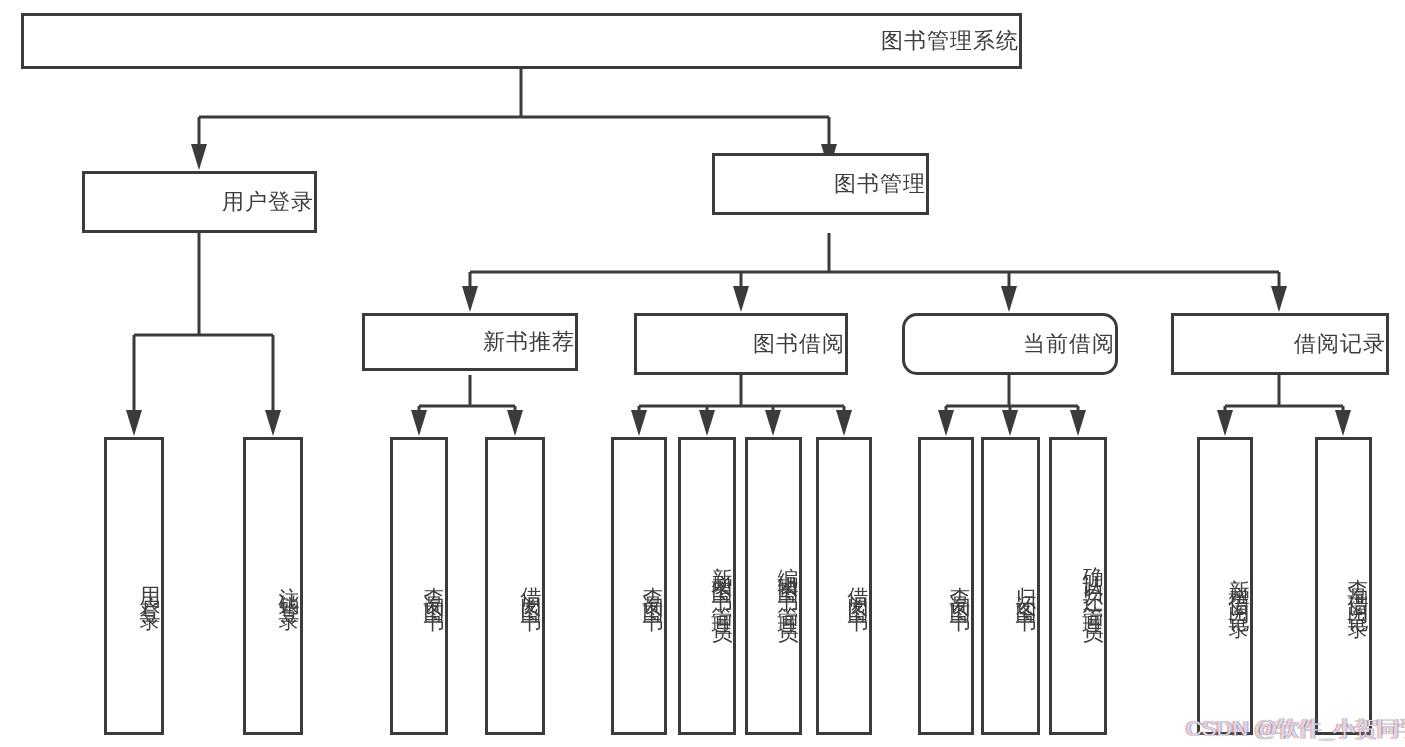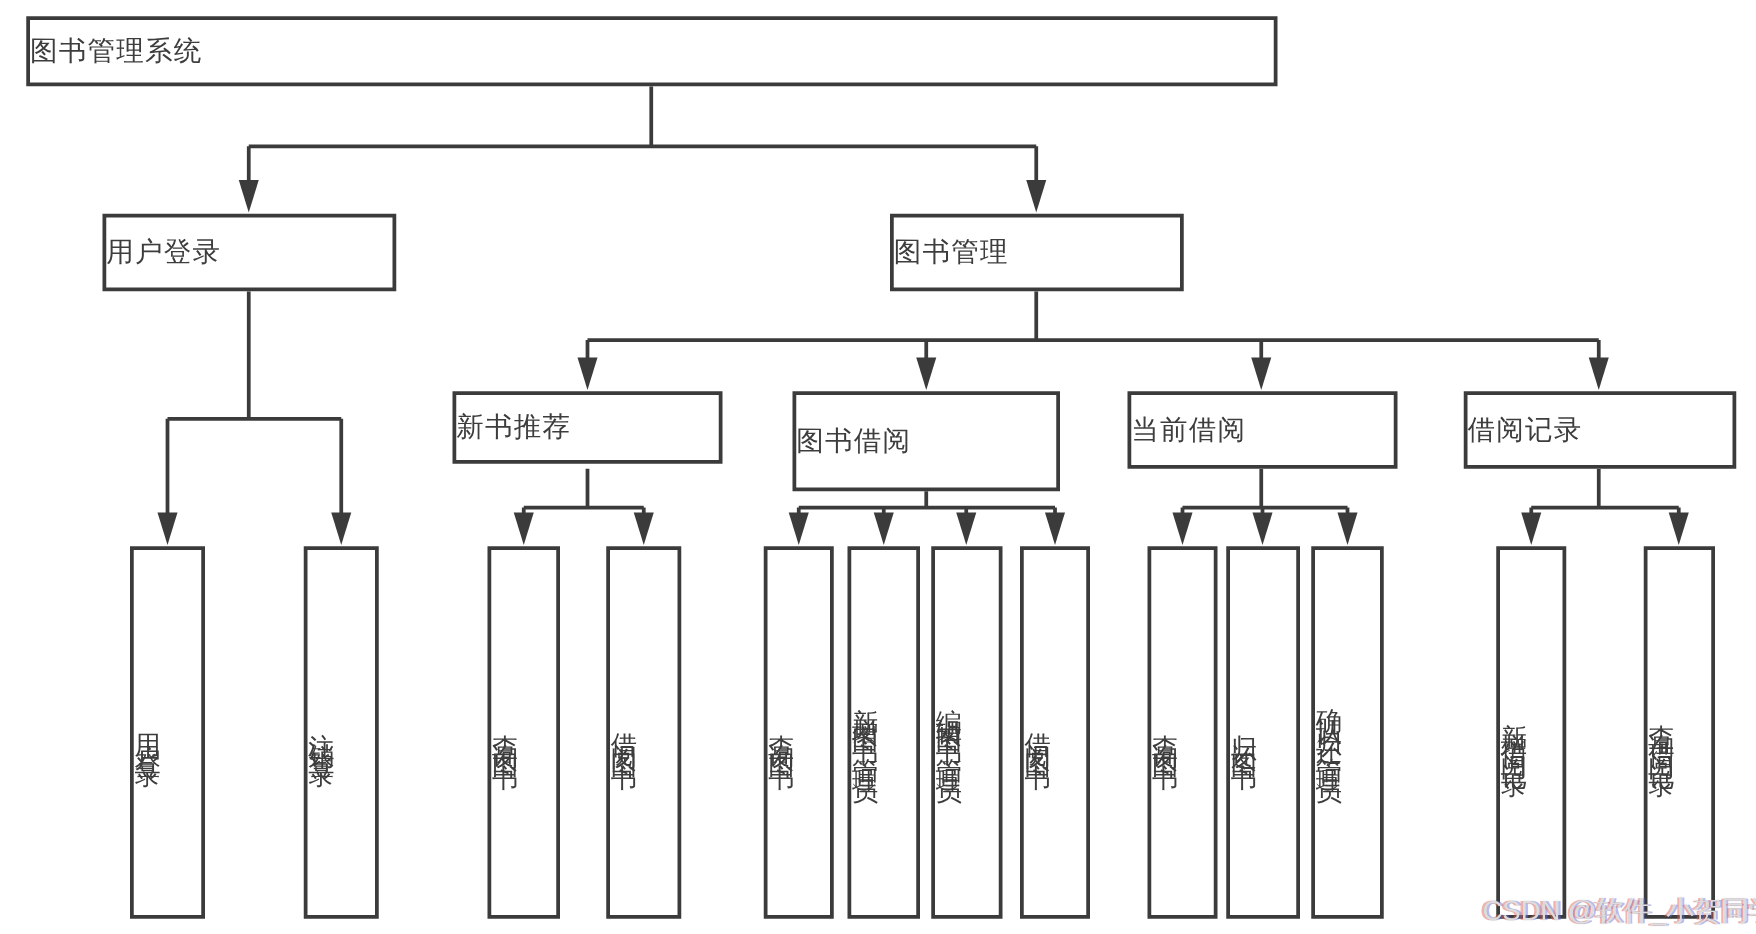--- a/index.html
+++ b/index.html
@@ -16,21 +16,21 @@
     left: 0; top: 0;
     width: 1405px; height: 747px;
   }
   .box {
     position: absolute;
     box-sizing: border-box;
     border: 3px solid #3b3b3b;
     background: #ffffff;
     display: flex;
     align-items: center;
-    justify-content: flex-start;
+    justify-content: flex-end;
     color: #3d3d3d;
     font-size: 22px;
     letter-spacing: 1px;
     white-space: nowrap;
     z-index: 2;
   }
   .leaf {
     font-size: 21px;
   }
   .leaf .vtext {
@@ -96,31 +96,31 @@
     </g>
   </svg>
 
   <div class="box" style="left:21px; top:13px; width:1001px; height:56px;">
     <span>图书管理系统</span>
   </div>
 
   <div class="box" style="left:82px; top:171px; width:235px; height:62px;">
     <span>用户登录</span>
   </div>
-  <div class="box" style="left:712px; top:171px; width:235px; height:62px;">
+  <div class="box" style="left:712px; top:153px; width:217px; height:62px;">
     <span>图书管理</span>
   </div>
 
   <div class="box" style="left:362px; top:313px; width:216px; height:58px;">
     <span>新书推荐</span>
   </div>
-  <div class="box" style="left:634px; top:313px; width:214px; height:80px;">
+  <div class="box" style="left:634px; top:313px; width:214px; height:62px;">
     <span>图书借阅</span>
   </div>
-  <div class="box" style="left:902px; top:313px; width:216px; height:62px;">
+  <div class="box" style="left:902px; top:313px; width:216px; height:62px;border-radius:15px;">
     <span>当前借阅</span>
   </div>
   <div class="box" style="left:1171px; top:313px; width:218px; height:62px;">
     <span>借阅记录</span>
   </div>
 
   <div class="box leaf" style="left:104px; top:437px; width:60px; height:298px;">
     <span class="vtext">用户登录</span>
   </div>
   <div class="box leaf" style="left:243px; top:437px; width:60px; height:298px;">

